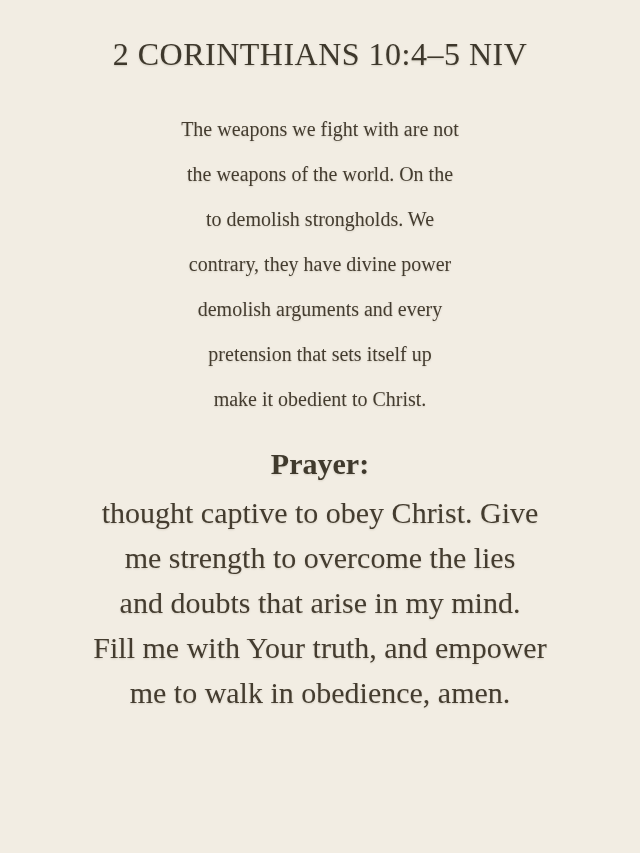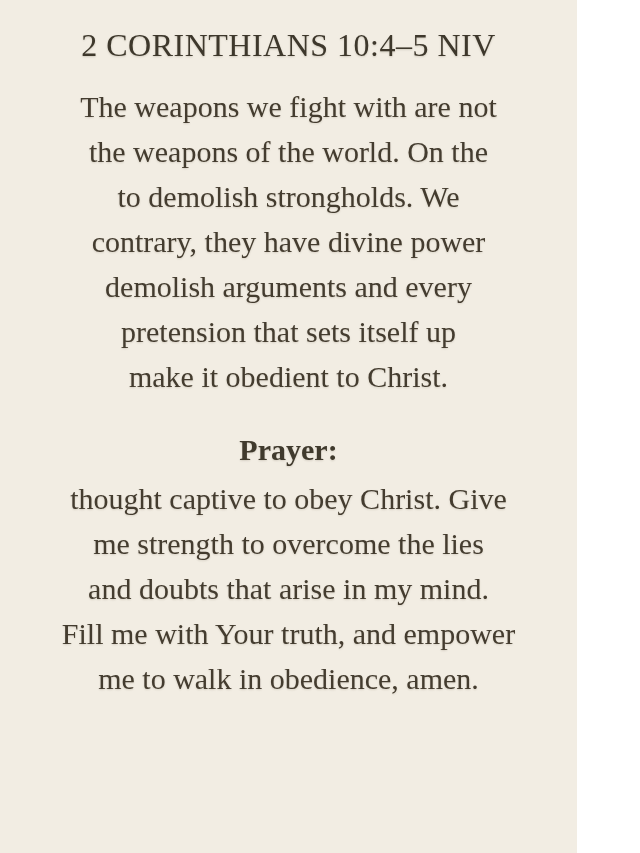--- a/index.html
+++ b/index.html
@@ -8,46 +8,46 @@
     width: 640px;
     height: 853px;
     overflow: hidden;
   }
 
   body {
     font-family: "Liberation Serif", "DejaVu Serif", serif;
   }
 
   .page {
-    width: 577px;
+    width: 640px;
     height: 853px;
     background: #f2ede3;
     color: #443c2f;
     text-align: center;
-    padding-top: 26px;
+    padding-top: 35px;
   }
 
   .title {
     font-size: 32px;
     font-weight: 400;
     letter-spacing: 0.5px;
     line-height: 38px;
     color: #3e382c;
     text-shadow: 0 1px 2px rgba(60, 50, 30, 0.18);
   }
 
   .verse-block {
-    margin-top: 20px;
-    font-size: 30px;
+    margin-top: 34px;
+    font-size: 20px;
     line-height: 45px;
     text-shadow: 0 1px 2px rgba(60, 50, 30, 0.15);
   }
 
   .prayer-heading {
-    margin-top: 31px;
+    margin-top: 22px;
     font-size: 30px;
     font-weight: 700;
     line-height: 40px;
     color: #403a2d;
     text-shadow: 0 1px 2px rgba(60, 50, 30, 0.15);
   }
 
   .prayer-block {
     margin-top: 6px;
     font-size: 30px;

